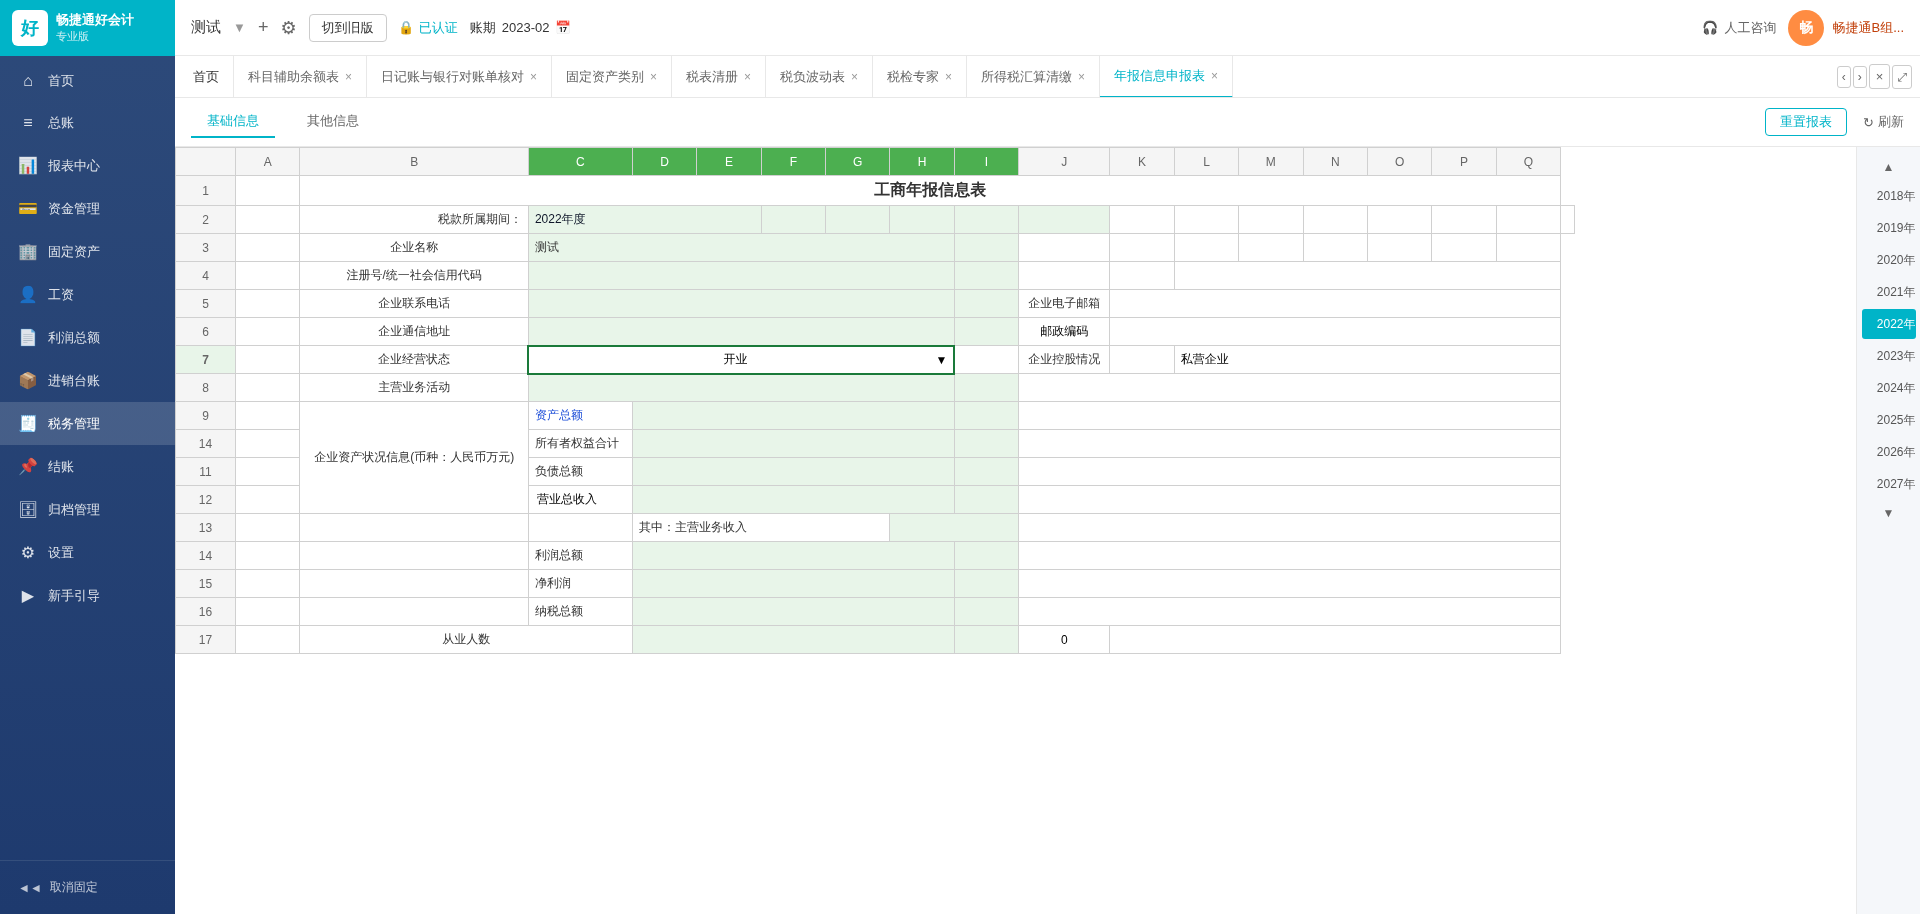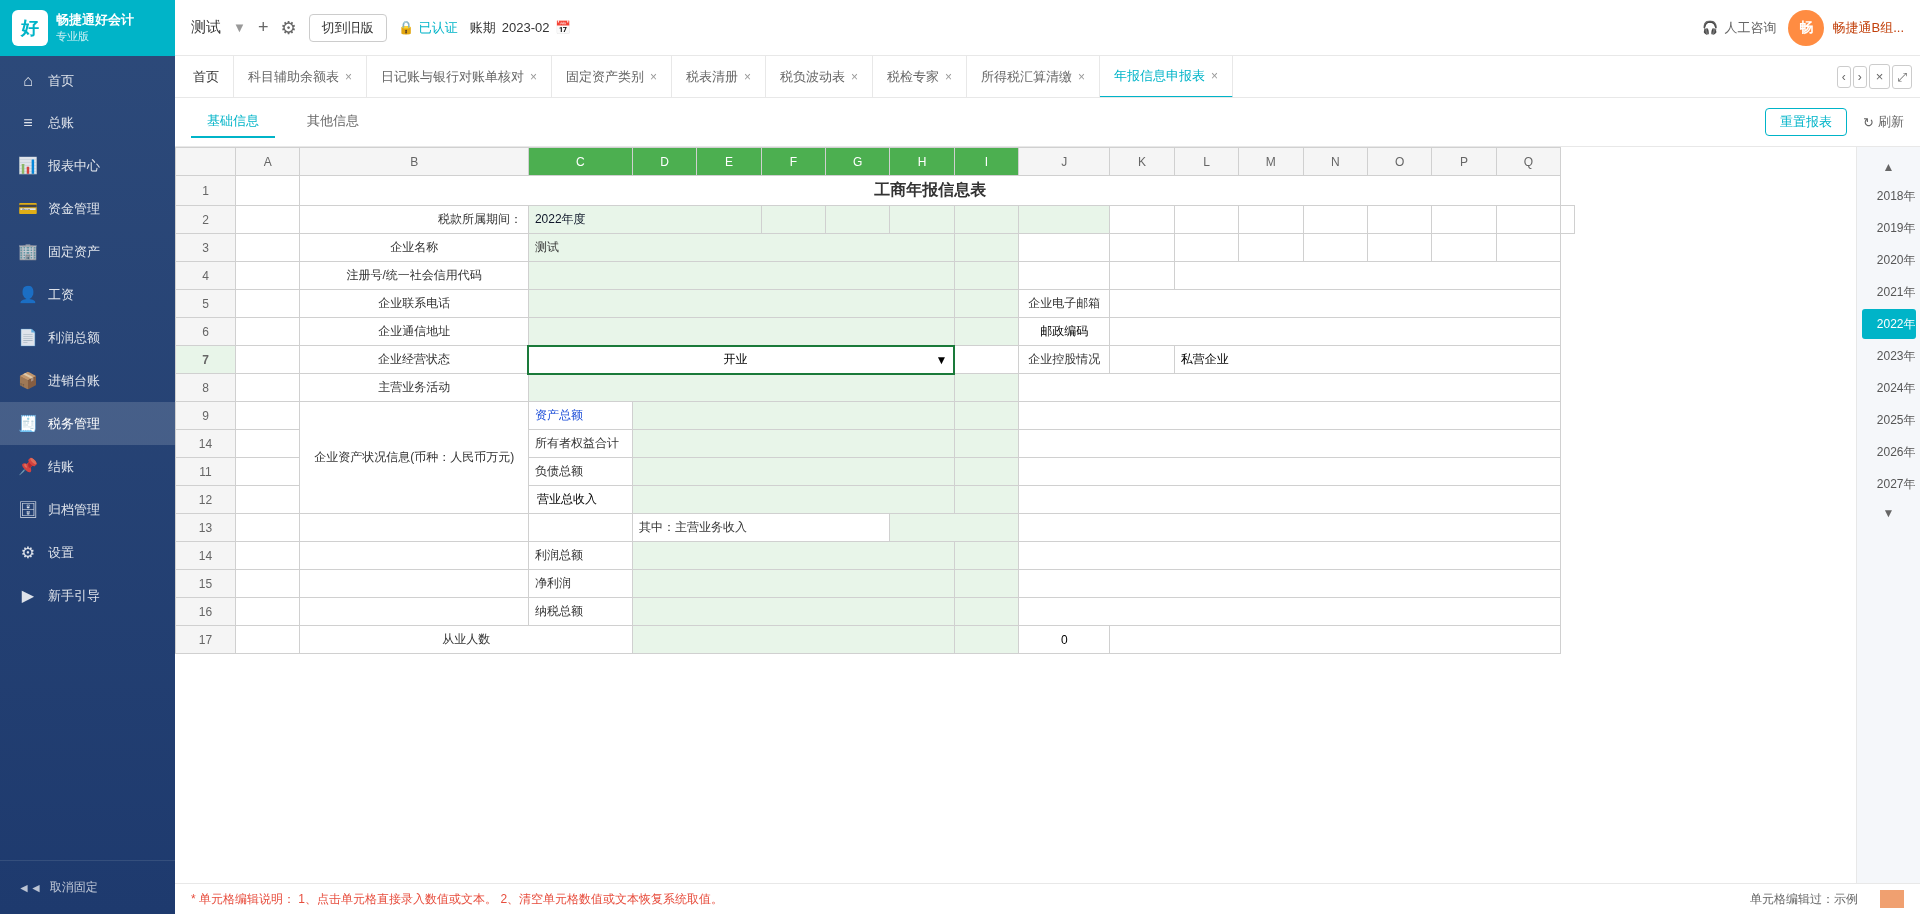--- a/index.html
+++ b/index.html
@@ -727,25 +727,15 @@
           <div class="year-item">
             <span>2026年</span>
           </div>
           <div class="year-item">
             <span>2027年</span>
           </div>
           <div class="year-scroll-btn">▼</div>
         </div>
       </div>
 
-      <div class="status-bar">
-        <span style="color:#e74c3c;">
-          <span>* 单元格编辑说明：</span>
-          <span>1、点击单元格直接录入数值或文本。</span>
-          <span>2、清空单元格数值或文本恢复系统取值。</span>
-        </span>
-        <div class="status-spacer"></div>
-        <span>单元格编辑过：示例</span>
-        <div class="status-example"></div>
-      </div>
     </div>
   </div>
 </div>
 
 </body></html>

